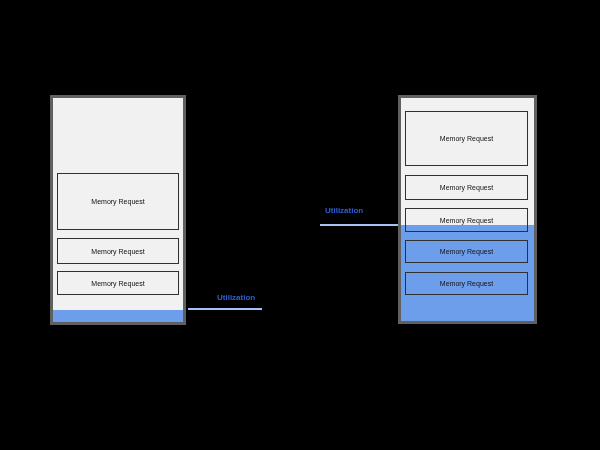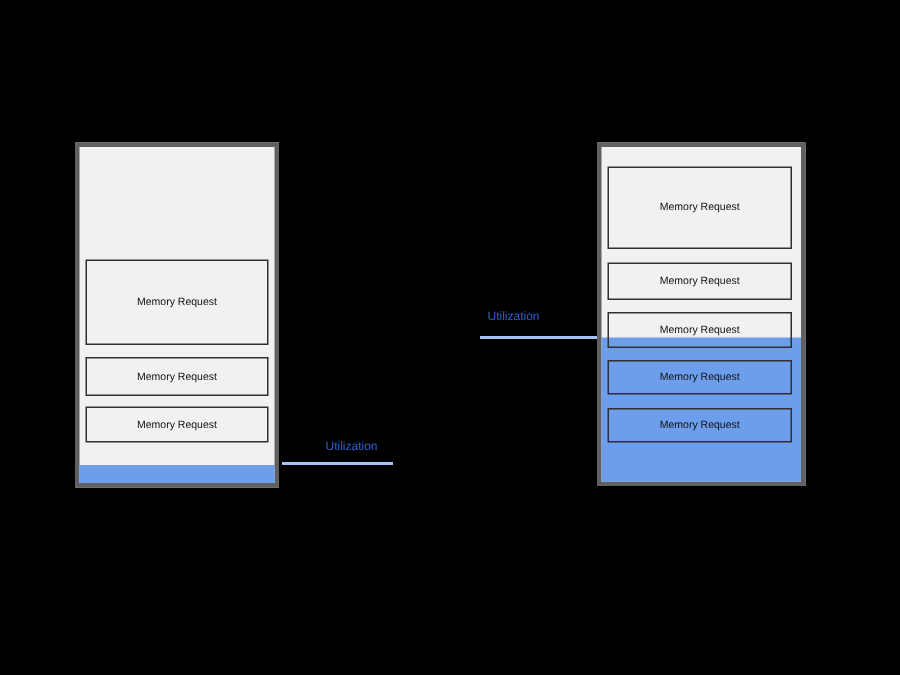--- a/index.html
+++ b/index.html
@@ -44,21 +44,21 @@
   .r-box3 { left:4px; top:110px; width:123px; height:24px; }
   .r-box4 { left:4px; top:142px; width:123px; height:23px; }
   .r-box5 { left:4px; top:174px; width:123px; height:23px; }
   .util-region-right {
     position:absolute; left:0; right:0; bottom:0; top:127px;
     background:var(--utilization-fill,#6d9eeb); z-index:1;
   }
 
   
   .util-label {
-    position:absolute; font-size:8px; font-weight:normal;
+    position:absolute; font-size:8px; font-weight:bold;
     color:var(--utilization-text,#2e5fd3); z-index:3; white-space:nowrap;
   }
   .util-line {
     position:absolute; height:2px;
     background:var(--utilization-line,#a4c2f4); z-index:3;
   }
   .left-util-label  { left:217px; top:293px; }
   .left-util-line   { left:188px; top:308px; width:74px; }
   .right-util-label { left:325px; top:206px; }
   .right-util-line  { left:320px; top:224px; width:78px; }

